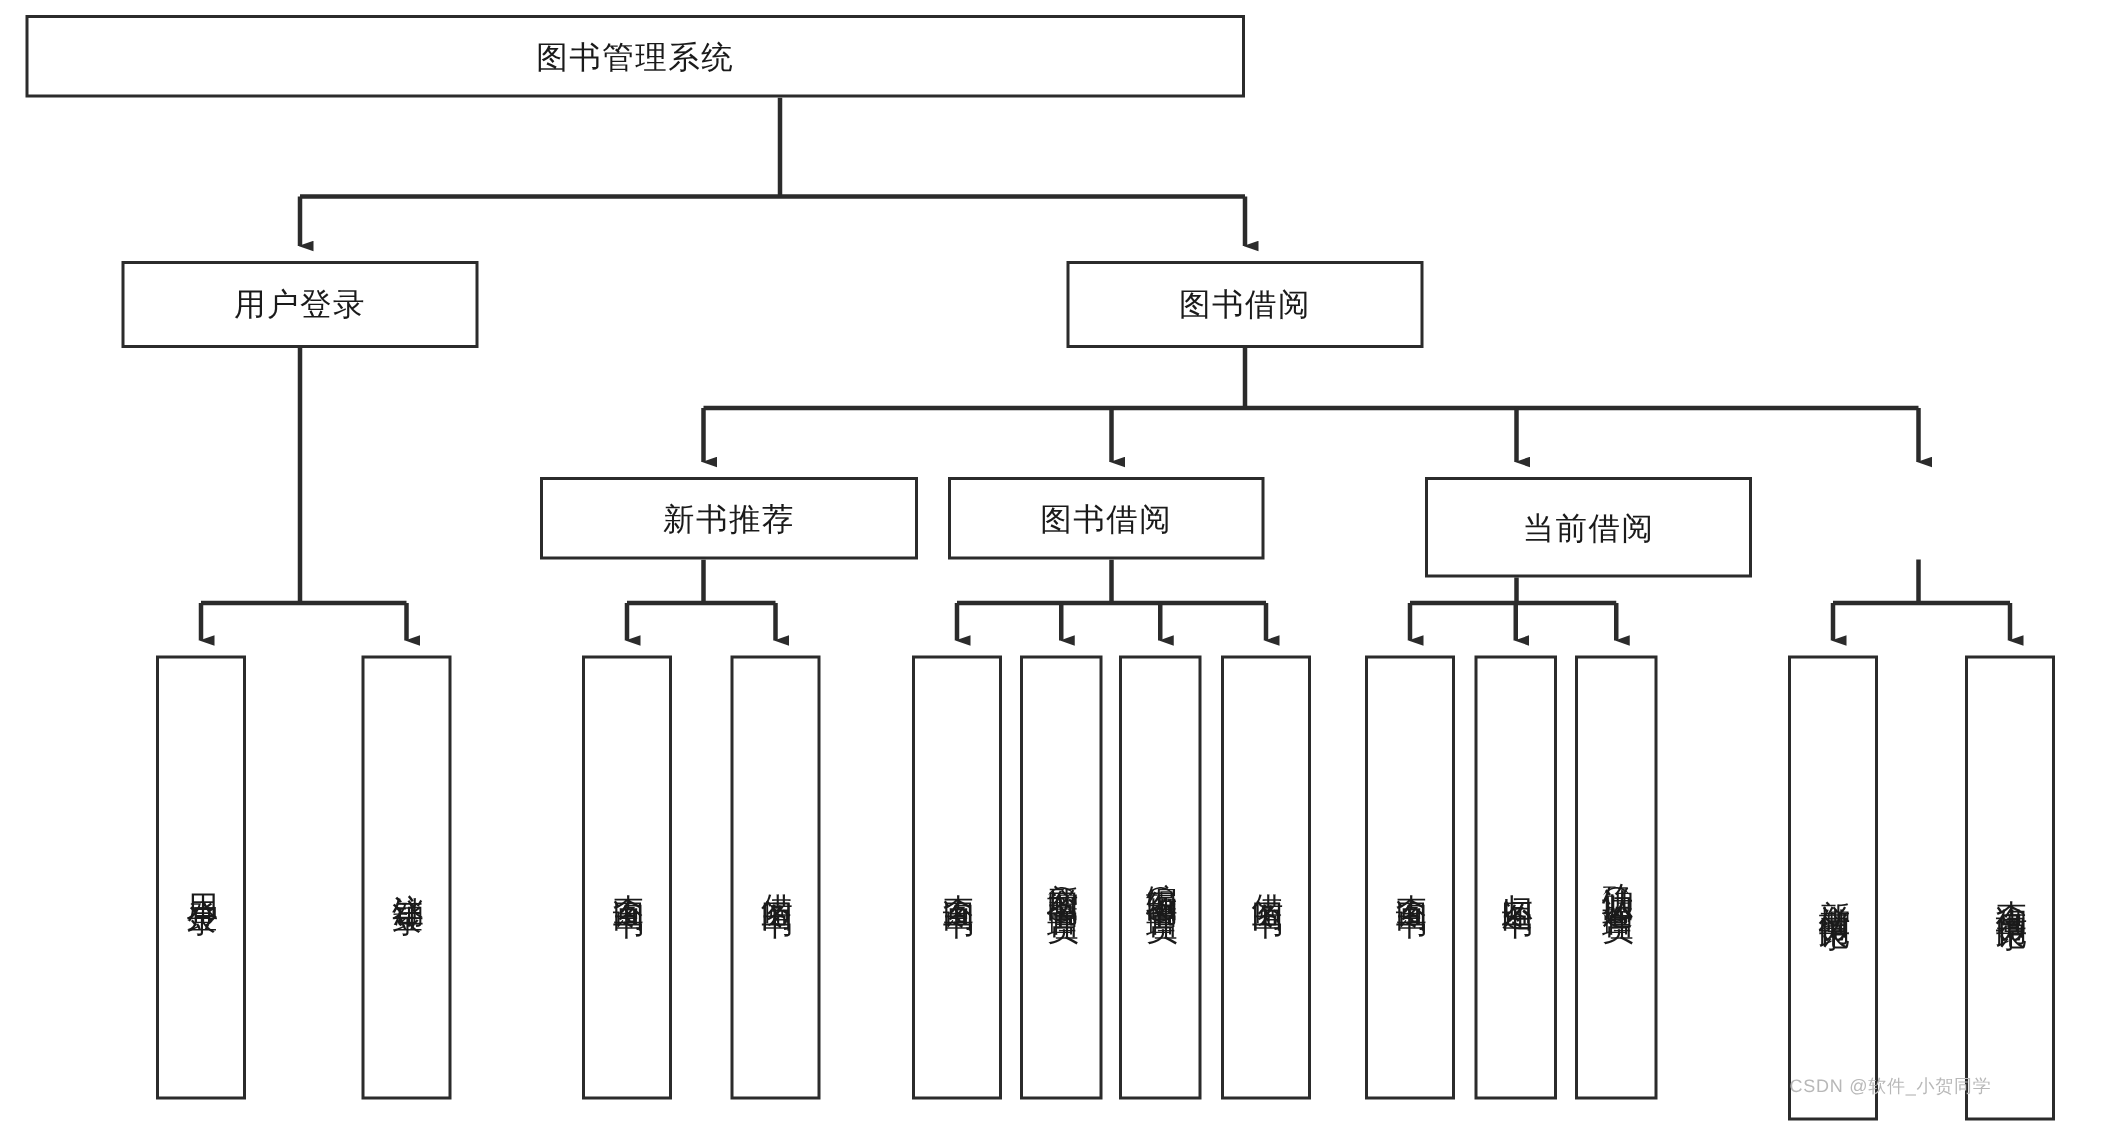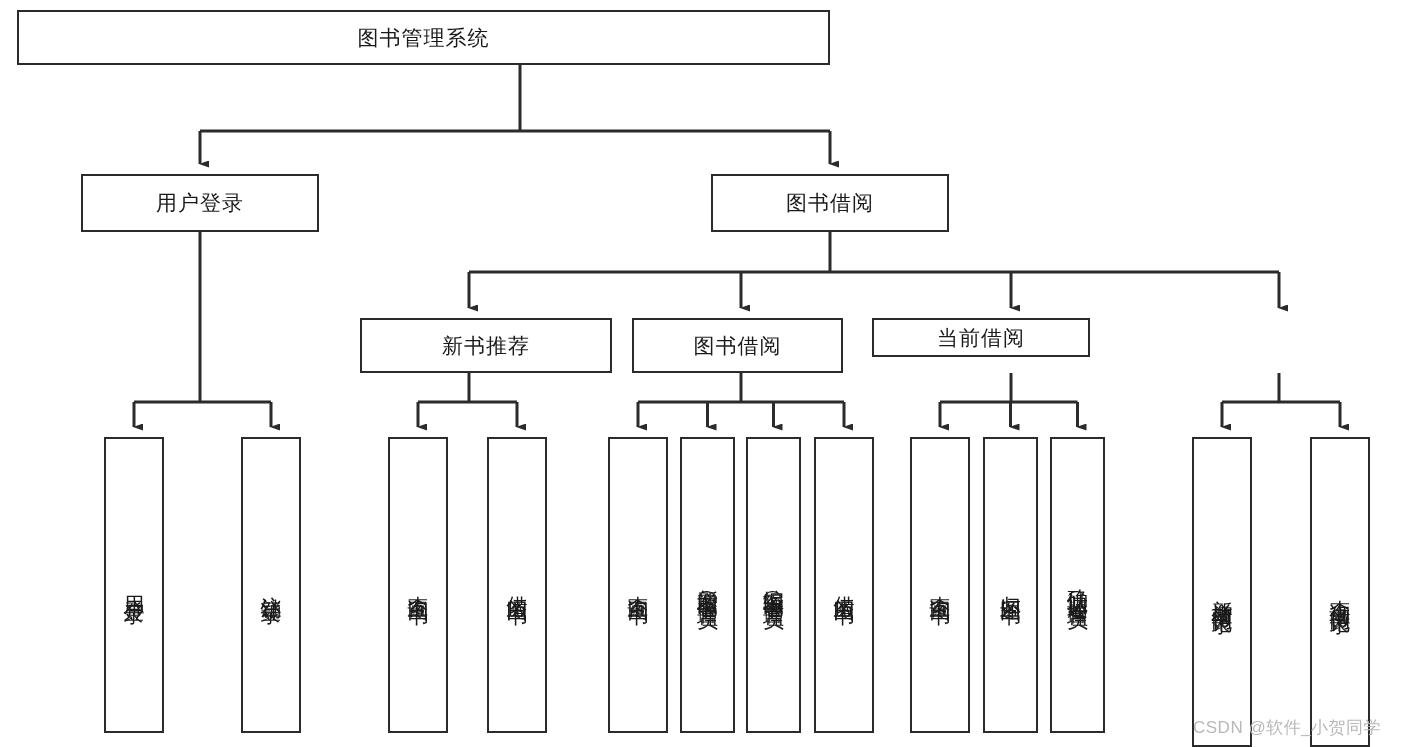--- a/index.html
+++ b/index.html
@@ -51,21 +51,21 @@
   .node.vertical .vtext {
     writing-mode: vertical-rl;
     text-orientation: upright;
     letter-spacing: 3px;
     line-height: 1.05;
     white-space: nowrap;
     display: block;
   }
   .watermark {
     position: absolute;
-    font-size: 17px;
+    font-size: 12px;
     color: #b8b8b8;
     white-space: nowrap;
     letter-spacing: 0.5px;
   }
 </style>
 </head>
 <body>
 
 <div id="diagram-root">
   <svg id="edges-layer" viewBox="0 0 1405 747" width="1405" height="747" xmlns="http://www.w3.org/2000/svg">
@@ -111,21 +111,21 @@
       </g>
   </svg>
 
   <div class="node horizontal" style="left: 17px; top: 10px; width: 813px; height: 55px;">图书管理系统</div>
 
   <div class="node horizontal" style="left: 81px; top: 174px; width: 238px; height: 58px;">用户登录</div>
   <div class="node horizontal" style="left: 711px; top: 174px; width: 238px; height: 58px;">图书借阅</div>
 
   <div class="node horizontal" style="left: 360px; top: 318px; width: 252px; height: 55px;">新书推荐</div>
   <div class="node horizontal" style="left: 632px; top: 318px; width: 211px; height: 55px;">图书借阅</div>
-  <div class="node horizontal" style="left: 872px; top: 318px; width: 218px; height: 39px;">当前借阅</div>
+  <div class="node horizontal" style="left: 950px; top: 318px; width: 218px; height: 67px;">当前借阅</div>
 
   <div class="node vertical" style="left: 104px; top: 437px; width: 60px; height: 296px;">
     <span class="vtext">用户登录</span>
   </div>
   <div class="node vertical" style="left: 241px; top: 437px; width: 60px; height: 296px;">
     <span class="vtext">注销登录</span>
   </div>
   <div class="node vertical" style="left: 388px; top: 437px; width: 60px; height: 296px;">
     <span class="vtext">查询图书</span>
   </div>

